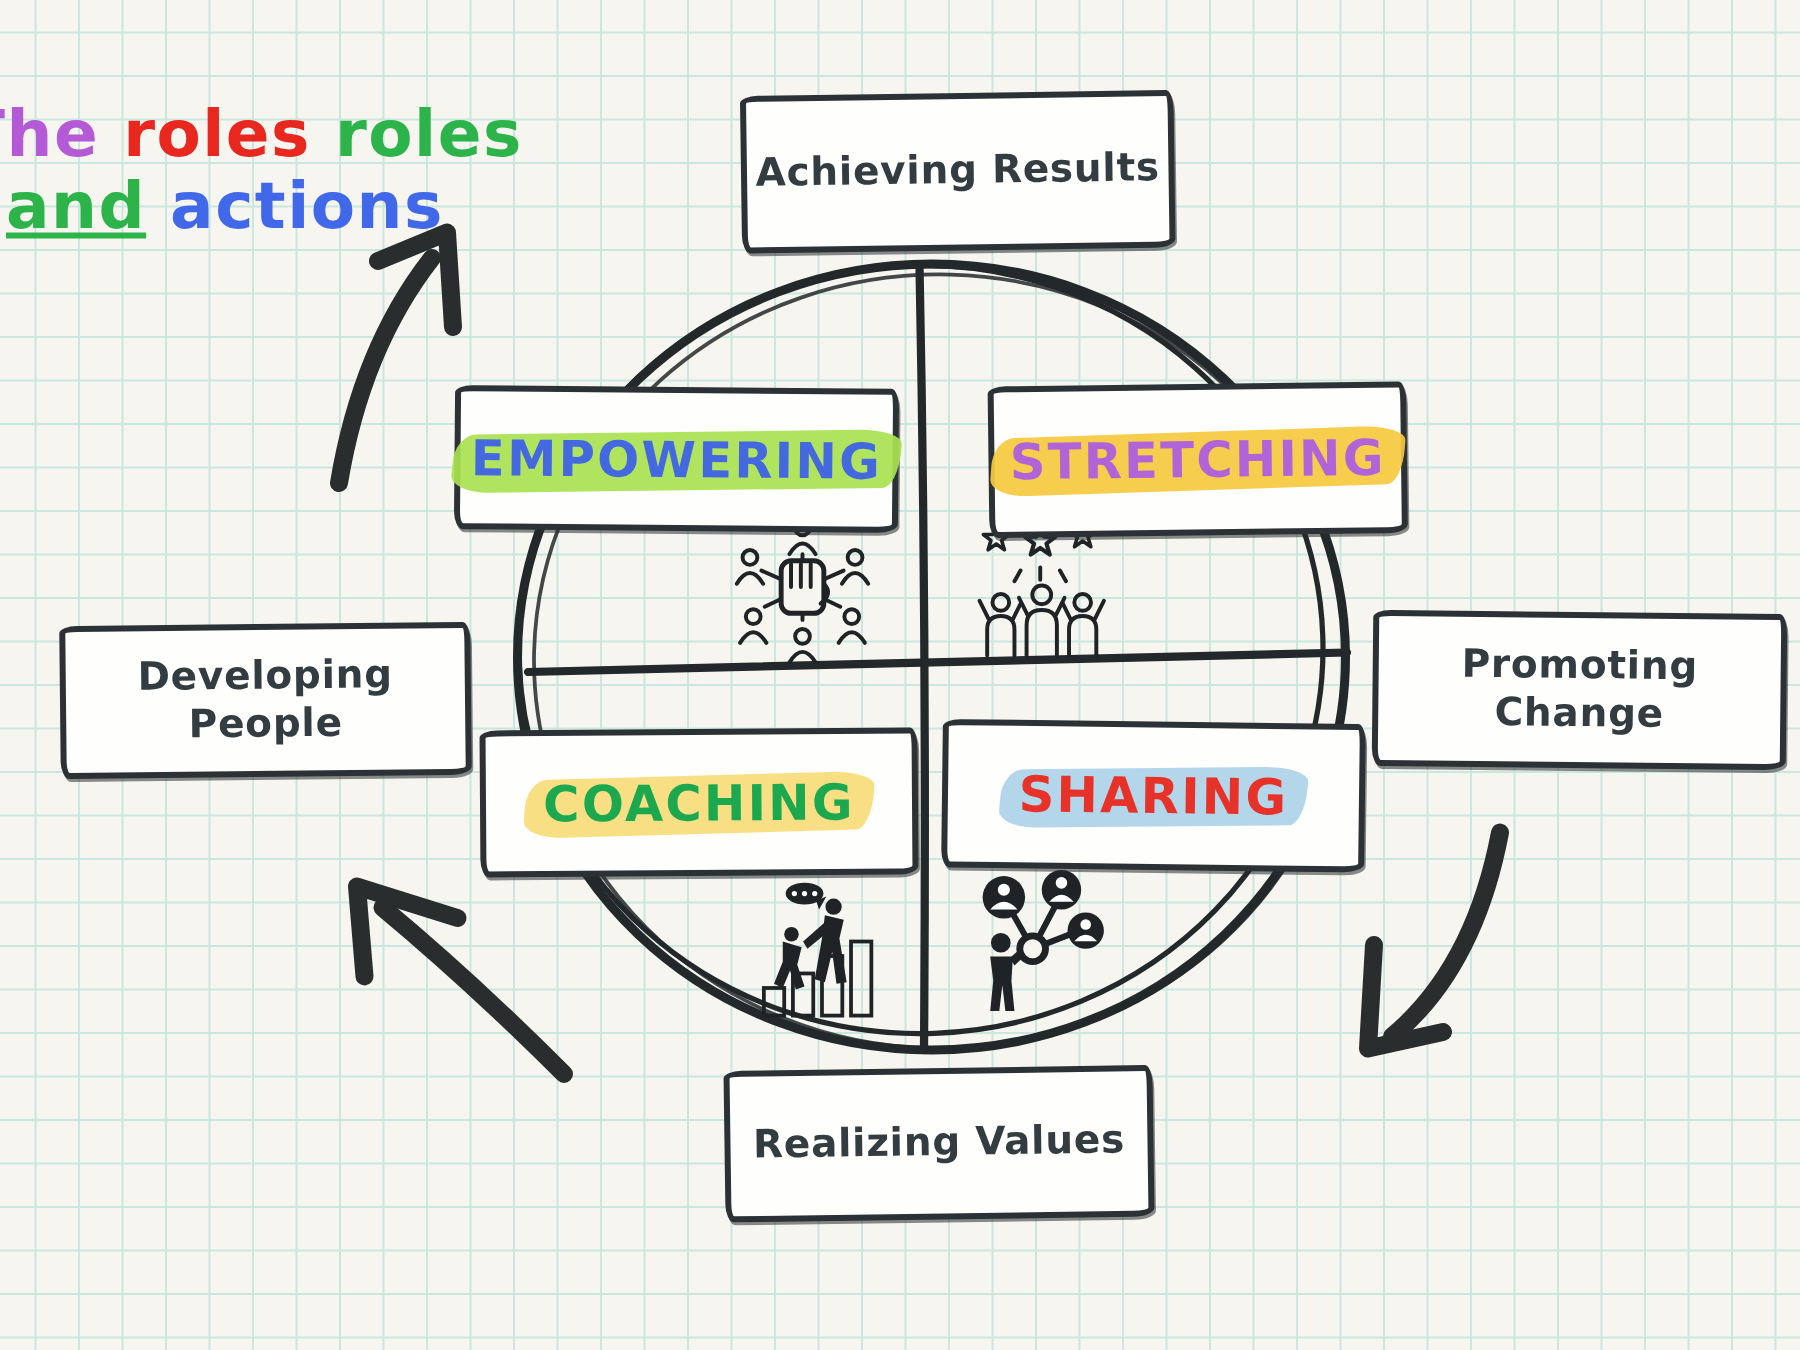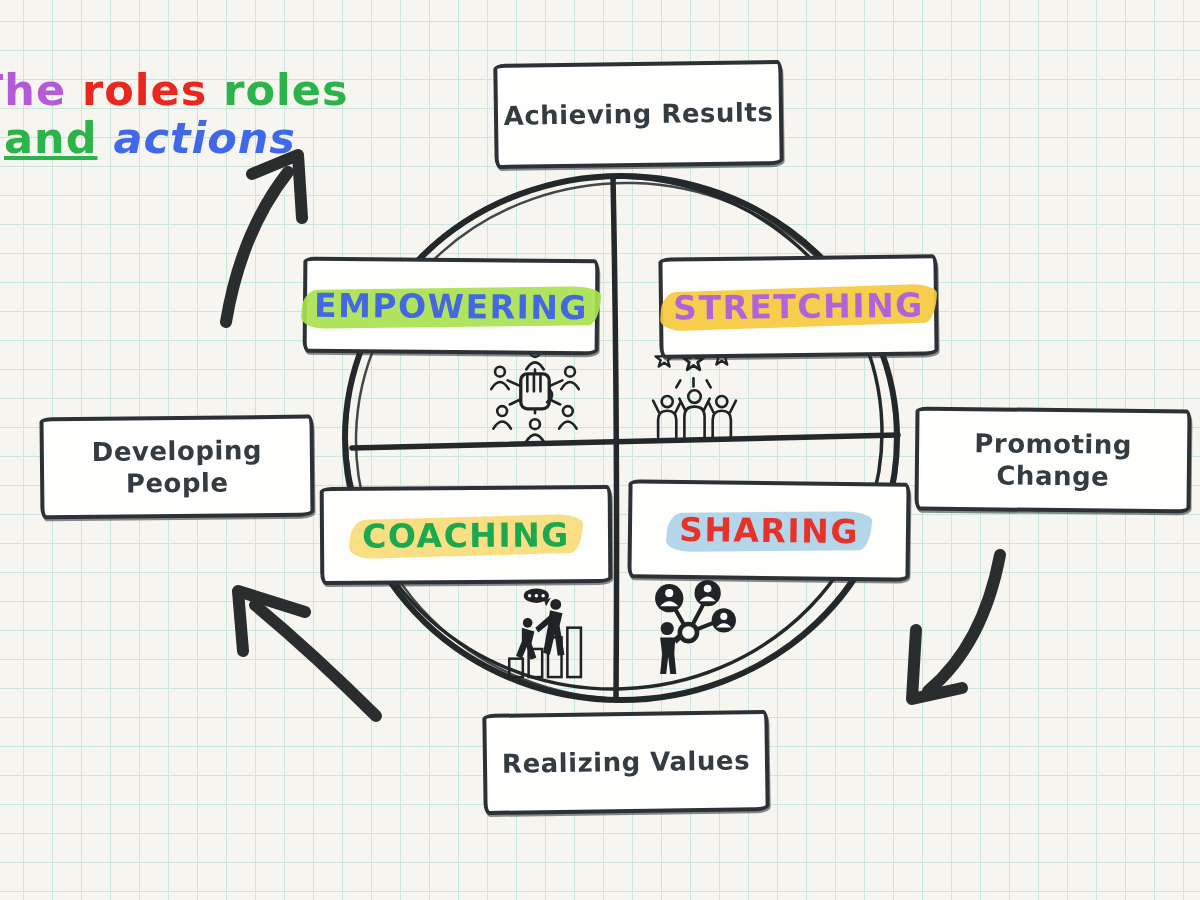--- a/index.html
+++ b/index.html
@@ -23,21 +23,21 @@
   .title{
     position:absolute;left:-26px;top:66px;z-index:4;
     font-weight:bold;font-size:43px;line-height:1.12;
     letter-spacing:1px;white-space:nowrap;
   }
   .title .row2{padding-left:30px;}
   .w-the{color:var(--title-the);}
   .w-four{color:var(--title-four);}
   .w-roles{color:var(--title-roles);}
   .w-and{color:var(--title-and);text-decoration:underline;}
-  .w-actions{color:var(--title-actions);font-style:italic;}
+  .w-actions{color:var(--title-actions);}
 
   
   .hbox{
     position:absolute;z-index:3;
     background:#fefefc;
     border:4px solid var(--ink,#2b3134);
     border-radius:12px 5px 14px 6px / 5px 14px 6px 12px;
     box-shadow:1px 2px 0 rgba(40,45,48,.55);
     display:flex;align-items:center;justify-content:center;
     text-align:center;

